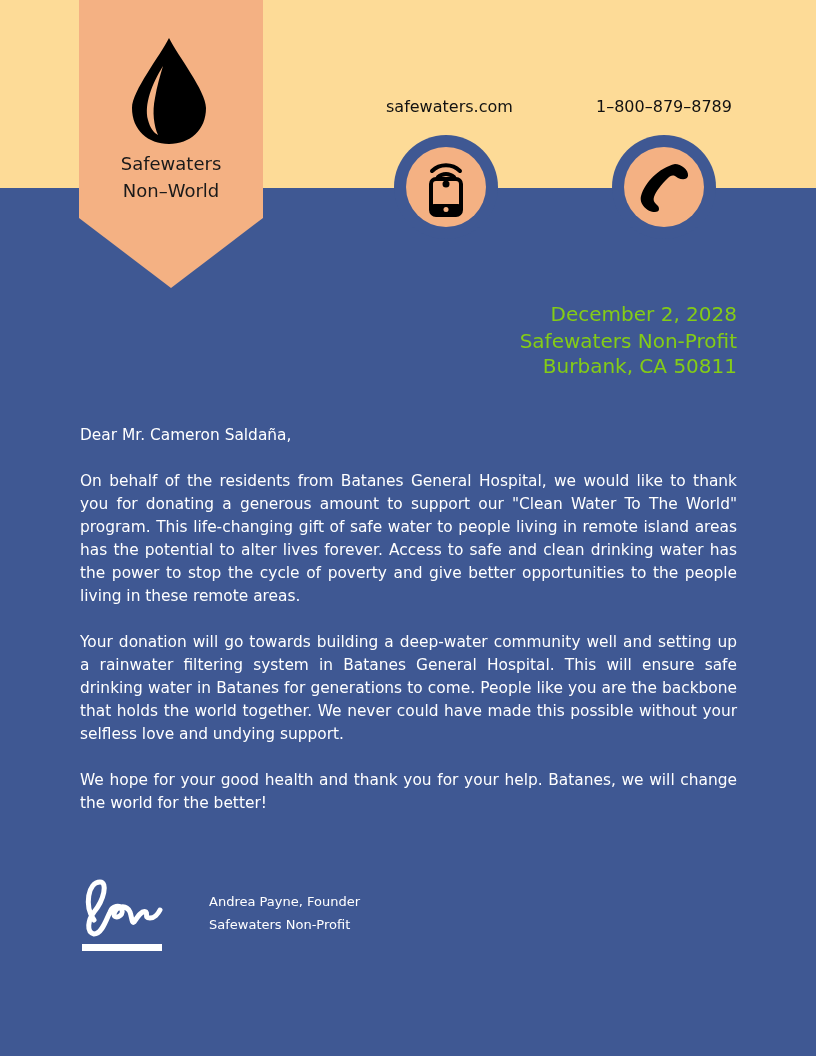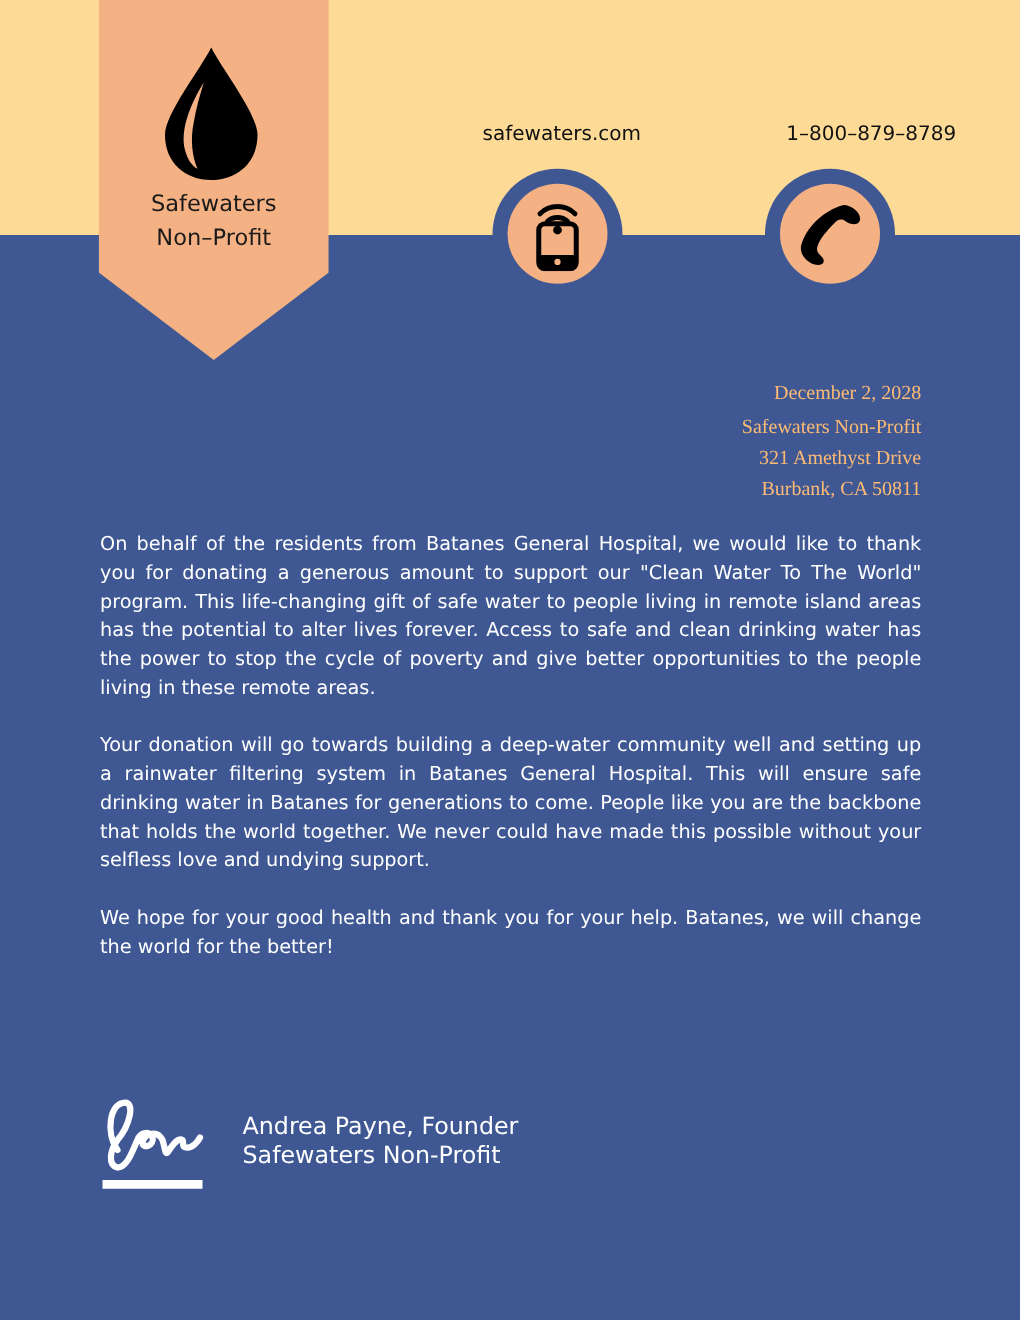--- a/index.html
+++ b/index.html
@@ -19,65 +19,65 @@
   .drop { position: absolute; left: 51px; top: 36px; width: 78px; height: 110px; }
   .org-name {
     position: absolute; left: 0; top: 150px; width: 184px; text-align: center;
     color: #1a1a1a; font-size: 18px; line-height: 27px;
   }
   .contact-text {
     position: absolute; top: 97px; font-size: 16px; color: #111;
     font-family: "DejaVu Sans", sans-serif;
   }
   .web-text { left: 386px; }
-  .phone-text { left: 629px; }
+  .phone-text { left: 596px; }
   .circle-outer {
     position: absolute; width: 104px; height: 104px; border-radius: 50%;
     background: #3f5893;
   }
   .circle-inner {
     position: absolute; left: 12px; top: 12px; width: 80px; height: 80px;
     border-radius: 50%; background: #f4b183;
     display: flex; align-items: center; justify-content: center;
   }
   .c1 { left: 394px; top: 135px; }
   .c2 { left: 612px; top: 135px; }
 
   .addr {
     position: absolute; right: 79px; top: 302px; text-align: right;
-    color: #fdba74; font-size: 16px; line-height: 25px; font-family: Liberation Serif, serif;
+    color: #84cc16; font-size: 20px; line-height: 25px;
   }
   .addr div:nth-child(2) { margin-top: 2px; }
   .body-text {
     position: absolute; left: 80px; top: 424px; width: 657px;
     color: #fff; font-size: 15.4px; line-height: 23px;
   }
   .body-text p { margin: 0 0 23px 0; text-align: justify; }
   .sig-mark { position: absolute; left: 80px; top: 876px; width: 84px; height: 78px; }
   .sig-text {
-    position: absolute; left: 194px; top: 890px; color: #fff;
-    font-size: 19px; line-height: 23px;
+    position: absolute; left: 209px; top: 890px; color: #fff;
+    font-size: 13px; line-height: 23px;
   }
 </style>
 </head>
 <body>
 
 <div class="top-band"></div>
 
 <div class="banner">
   <svg class="shape" width="184" height="288" viewBox="0 0 184 288">
     <polygon points="0,0 184,0 184,218 92,288 0,218" fill="#f4b183"></polygon>
   </svg>
   <svg class="drop" viewBox="0 0 78 110">
     <path d="M39 2 C30 20 2 55 2 72 C2 94 18 108 39 108 C60 108 76 94 76 72 C76 55 48 20 39 2 Z" fill="#000"></path>
     <path d="M33 30 C22 48 14 68 18 84 C20 92 24 97 28 99 C24 90 22 76 25 62 C27 50 30 40 33 30 Z" fill="#f4b183"></path>
   </svg>
   <div class="org-name">
     <div>Safewaters</div>
-    <div>Non–Profit</div>
+    <div>Non–World</div>
   </div>
 </div>
 
 <div class="contact-text web-text">safewaters.com</div>
 <div class="contact-text phone-text">1–800–879–8789</div>
 
 <div class="circle-outer c1">
   <div class="circle-inner">
     <svg width="40" height="60" viewBox="0 0 40 60">
       <path d="M6 14 A20 20 0 0 1 34 14" stroke="#000" stroke-width="4" fill="none" stroke-linecap="round"></path>
@@ -94,25 +94,25 @@
   <div class="circle-inner">
     <svg width="54" height="54" viewBox="0 0 54 54">
       <path d="M38 4 C44 4 52 10 51 16 C50 20 45 20 41 18 L38 16 C35 15 33 16 31 18 C24 25 19 31 17 37 C16 40 17 42 19 44 L21 46 C23 49 22 52 18 52 C10 52 2 44 4 36 C8 22 22 8 38 4 Z" fill="#000"></path>
     </svg>
   </div>
 </div>
 
 <div class="addr">
   <div>December 2, 2028</div>
   <div>Safewaters Non-Profit</div>
-  <div>321 Amethyst Drive</div>
   <div>Burbank, CA 50811</div>
 </div>
 
 <div class="body-text">
+  <p>Dear Mr. Cameron Saldaña,</p>
   <p>On behalf of the residents from Batanes General Hospital, we would like to thank you for donating a generous amount to support our "Clean Water To The World" program. This life-changing gift of safe water to people living in remote island areas has the potential to alter lives forever. Access to safe and clean drinking water has the power to stop the cycle of poverty and give better opportunities to the people living in these remote areas.</p>
   <p>Your donation will go towards building a deep-water community well and setting up a rainwater filtering system in Batanes General Hospital. This will ensure safe drinking water in Batanes for generations to come. People like you are the backbone that holds the world together. We never could have made this possible without your selfless love and undying support.</p>
   <p>We hope for your good health and thank you for your help. Batanes, we will change the world for the better!</p>
 </div>
 
 <svg class="sig-mark" viewBox="0 0 84 78">
   <path d="M14 44 C4 30 8 6 20 6 C28 6 24 24 14 36 C8 44 6 56 14 58 C22 58 26 44 30 36 C32 30 40 28 42 34 C44 40 34 44 34 38 C36 30 46 28 50 36 C52 42 52 48 54 46 C58 40 62 34 66 36 C68 38 64 42 70 42 C74 42 78 38 80 34" stroke="#fff" stroke-width="5" fill="none" stroke-linecap="round" stroke-linejoin="round"></path>
   <rect x="2" y="68" width="80" height="7" fill="#fff"></rect>
 </svg>
 

